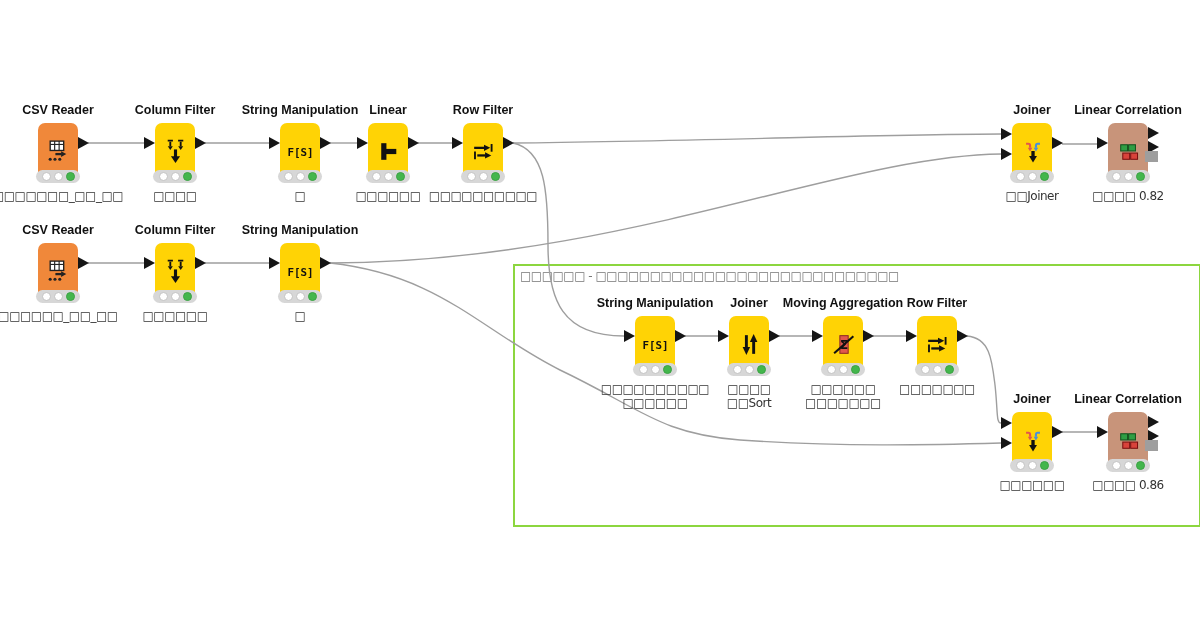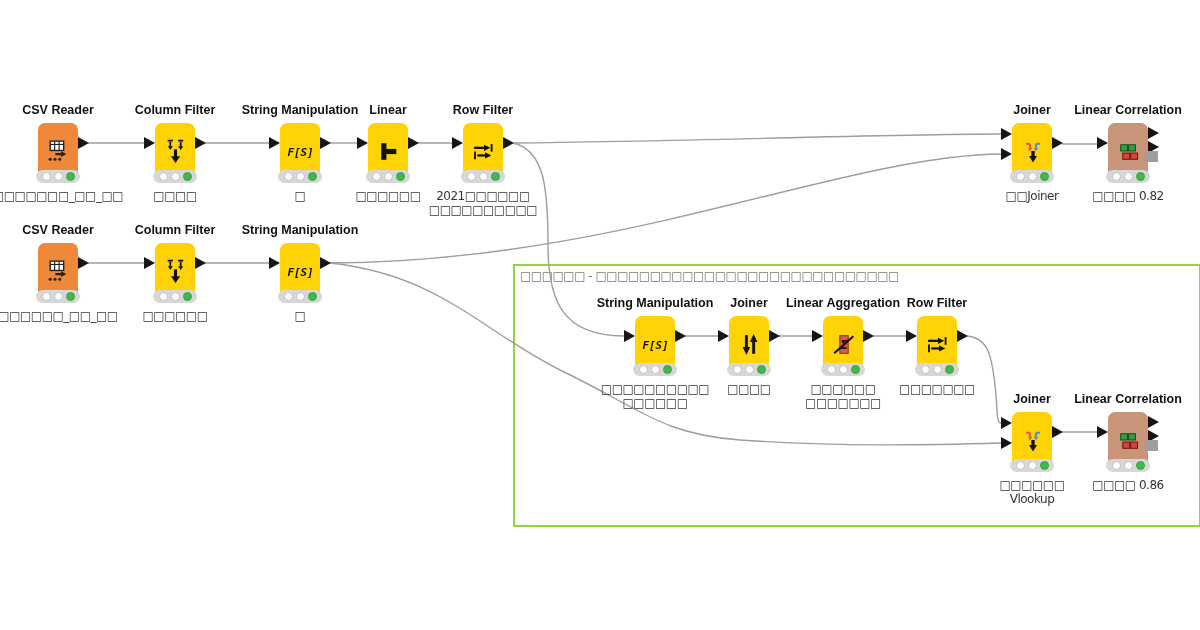--- a/index.html
+++ b/index.html
@@ -7,21 +7,21 @@
           font-family:"Liberation Sans",sans-serif;}
   #wires{position:absolute;left:0;top:0;z-index:2;}
   #wires path{fill:none;}
   .annotation{position:absolute;z-index:1;background:#fff;}
   .annotation-title{padding:3px 5px;font-size:12px;color:#777;white-space:nowrap;
                     font-family:"DejaVu Sans",sans-serif;letter-spacing:-0.5px;}
   .node{position:absolute;width:40px;z-index:3;}
   .node-title{position:absolute;top:-20px;left:50%;transform:translateX(-50%);
               white-space:nowrap;font-weight:bold;font-size:12.5px;color:#111;}
   .node-body{position:absolute;left:0;top:0;width:40px;height:56px;border-radius:7px;
-             display:flex;align-items:center;justify-content:center;font-style:italic;}
+             display:flex;align-items:center;justify-content:center;}
   .port{position:absolute;width:0;height:0;border-top:6px solid transparent;
         border-bottom:6px solid transparent;border-left:11px solid #151515;}
   .port.in{left:-11px;}
   .port.out{right:-11px;}
   .port-extra{position:absolute;right:-10px;top:28px;width:13px;height:11px;background:#9E9E9E;}
   .traffic{position:absolute;top:47px;left:50%;transform:translateX(-50%);
            width:44px;height:13px;border-radius:7px;background:#D7D7D7;
            display:flex;align-items:center;justify-content:center;gap:3px;}
   .dot{width:9px;height:9px;border-radius:50%;background:#fff;border:1px solid #c2c2c2;box-sizing:border-box;}
   .dot.lit-green{background:#43B64C;border-color:#3aa343;}
@@ -164,21 +164,20 @@
           </span>
           <div class="port in" style="top: 14px;"></div>
           <div class="port out" style="top: 14px;"></div>
         </div>
         <div class="traffic">
           <div class="dot"></div>
           <div class="dot"></div>
           <div class="dot lit-green"></div>
         </div>
         <div class="node-label">
-          <div>2021□□□□□□</div>
           <div>□□□□□□□□□□</div>
         </div>
       </div>
       <div class="node" style="left: 1012px; top: 123px;">
         <div class="node-title">Joiner</div>
         <div class="node-body" style="background: rgb(255, 211, 5);">
           <span class="icon-wrap">
             <svg viewBox="0 0 26 26" width="27" height="27">
               <path d="M6.8,5.5 h2.2 q1.7,0 1.7,2 v2" stroke="#E2574C" stroke-width="2" fill="none"></path>
               <path d="M8.5,9.3 L10.7,13 L12.9,9.3 z" fill="#E2574C"></path>
@@ -333,24 +332,25 @@
           <div class="port in" style="top: 14px;"></div>
           <div class="port out" style="top: 14px;"></div>
         </div>
         <div class="traffic">
           <div class="dot"></div>
           <div class="dot"></div>
           <div class="dot lit-green"></div>
         </div>
         <div class="node-label">
           <div>□□□□</div>
+          <div>□□Sort</div>
         </div>
       </div>
       <div class="node" style="left: 823px; top: 316px;">
-        <div class="node-title">Linear Aggregation</div>
+        <div class="node-title">Moving Aggregation</div>
         <div class="node-body" style="background: rgb(255, 211, 5);">
           <span class="icon-wrap">
             <svg viewBox="0 0 26 26" width="27" height="27">
               <rect x="9.5" y="4.5" width="8" height="17" fill="#E2574C" stroke="#8E2A23" stroke-width="1"></rect>
               <path d="M4,21.5 L22.5,5" stroke="#111" stroke-width="2"></path>
               <text x="13.5" y="17.5" font-size="11.5" font-weight="bold" text-anchor="middle" fill="#111" font-family="DejaVu Sans,sans-serif">Σ</text>
             </svg>
           </span>
           <div class="port in" style="top: 14px;"></div>
           <div class="port out" style="top: 14px;"></div>
@@ -407,21 +407,20 @@
           <div class="port in" style="top: 25px;"></div>
           <div class="port out" style="top: 14px;"></div>
         </div>
         <div class="traffic">
           <div class="dot"></div>
           <div class="dot"></div>
           <div class="dot lit-green"></div>
         </div>
         <div class="node-label">
           <div>□□□□□□</div>
-          <div>Vlookup</div>
         </div>
       </div>
       <div class="node" style="left: 1108px; top: 412px;">
         <div class="node-title">Linear Correlation</div>
         <div class="node-body" style="background: rgb(200, 148, 122);">
           <span class="icon-wrap">
             <svg viewBox="0 0 26 26" width="27" height="27">
               <rect x="5.5" y="6.5" width="6.6" height="6" fill="#2F9E44" stroke="#14531F" stroke-width="1"></rect>
               <rect x="13.1" y="6.5" width="6.6" height="6" fill="#2F9E44" stroke="#14531F" stroke-width="1"></rect>
               <rect x="7.5" y="14.5" width="6.6" height="6" fill="#D8433B" stroke="#7A1010" stroke-width="1"></rect>

